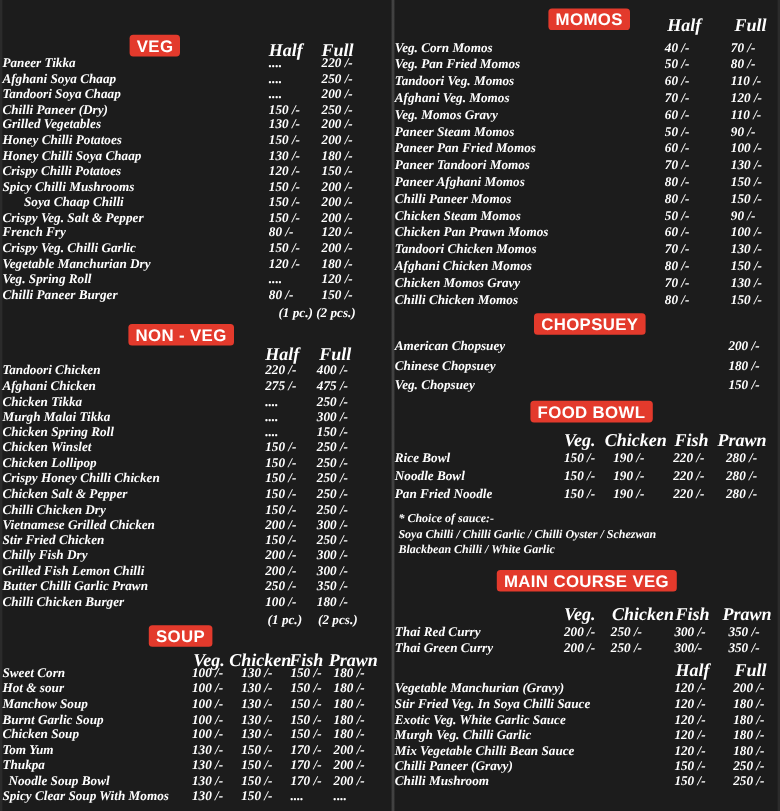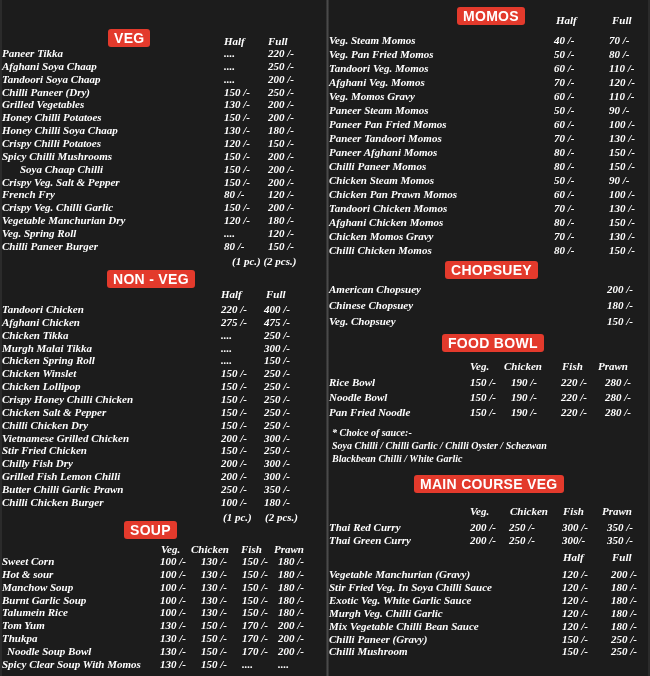--- a/index.html
+++ b/index.html
@@ -31,21 +31,21 @@
     font-family: "Liberation Sans", "DejaVu Sans", sans-serif;
     font-weight: bold;
     font-size: 14px;
     padding: 1px 6px 0 6px;
     border-radius: 3px;
     line-height: 17px;
     letter-spacing: 0.3px;
   }
   .hdr {
     position: absolute;
-    font-style: italic; font-weight: bold; font-size: 11px;
+    font-style: italic; font-weight: bold; font-size: 15px;
   }
   .row {
     position: absolute;
     font-style: italic; font-weight: bold; font-size: 11px;
     line-height: 13px; white-space: nowrap;
   }
   .row .name { position: absolute; left: 0; }
   .row .v { position: absolute; }
   .note {
     position: absolute; font-style: italic; font-weight: bold; font-size: 10px; line-height: 12px;
@@ -260,21 +260,21 @@
         <span class="v" style="left: 276px;">180 /-</span>
       </div>
       <div class="row" style="left: 0px; top: 593.55px; width: 100%;">
         <span class="name" style="left: 0px;">Burnt Garlic Soup</span>
         <span class="v" style="left: 158px;">100 /-</span>
         <span class="v" style="left: 199px;">130 /-</span>
         <span class="v" style="left: 240px;">150 /-</span>
         <span class="v" style="left: 276px;">180 /-</span>
       </div>
       <div class="row" style="left: 0px; top: 606.4px; width: 100%;">
-        <span class="name" style="left: 0px;">Talumein Rice</span>
+        <span class="name" style="left: 0px;">Chicken Soup</span>
         <span class="v" style="left: 158px;">100 /-</span>
         <span class="v" style="left: 199px;">130 /-</span>
         <span class="v" style="left: 240px;">150 /-</span>
         <span class="v" style="left: 276px;">180 /-</span>
       </div>
       <div class="row" style="left: 0px; top: 619.25px; width: 100%;">
         <span class="name" style="left: 0px;">Tom Yum</span>
         <span class="v" style="left: 158px;">130 /-</span>
         <span class="v" style="left: 199px;">150 /-</span>
         <span class="v" style="left: 240px;">170 /-</span>
@@ -303,21 +303,21 @@
       </div>
     </div>
 </div>
 
 <div class="col col-right">
   <div class="badge" style="left:128px;top:7px;">MOMOS</div>
   <div class="hdr" style="left:227px;top:14px;">Half</div>
   <div class="hdr" style="left:283px;top:14px;">Full</div>
   <div id="momos-list">
       <div class="row" style="left: 0px; top: 34px; width: 100%;">
-        <span class="name" style="left: 0px;">Veg. Steam Momos</span>
+        <span class="name" style="left: 0px;">Veg. Corn Momos</span>
         <span class="v" style="left: 225px;">40 /-</span>
         <span class="v" style="left: 280px;">70 /-</span>
       </div>
       <div class="row" style="left: 0px; top: 48px; width: 100%;">
         <span class="name" style="left: 0px;">Veg. Pan Fried Momos</span>
         <span class="v" style="left: 225px;">50 /-</span>
         <span class="v" style="left: 280px;">80 /-</span>
       </div>
       <div class="row" style="left: 0px; top: 62px; width: 100%;">
         <span class="name" style="left: 0px;">Tandoori Veg. Momos</span>

